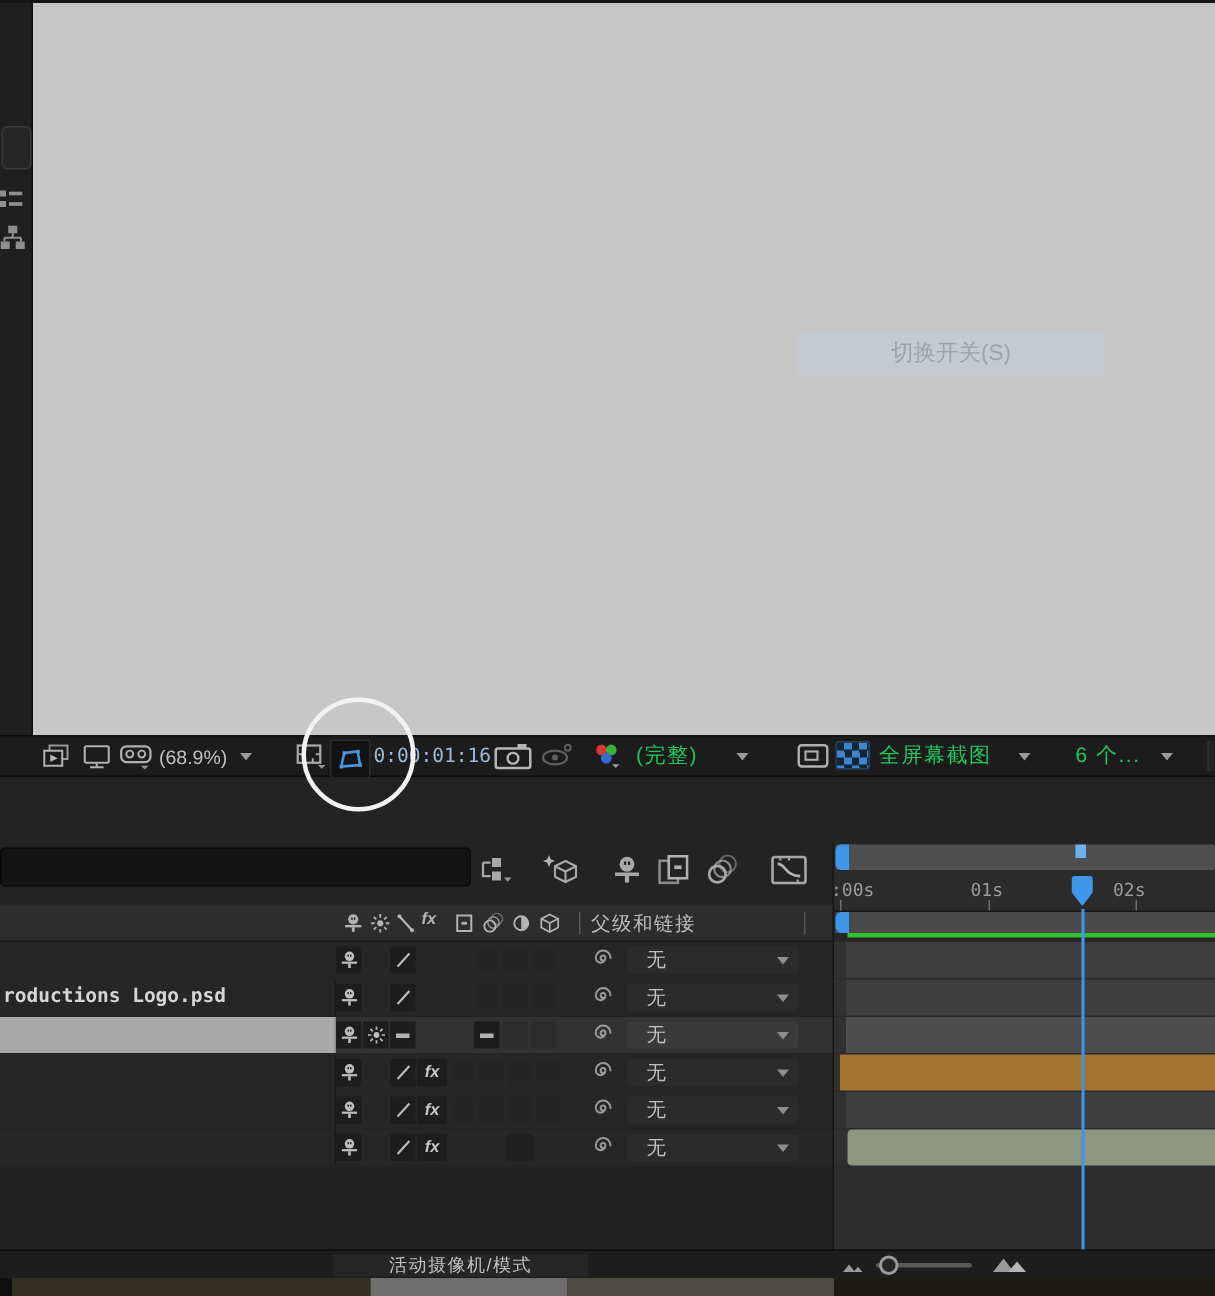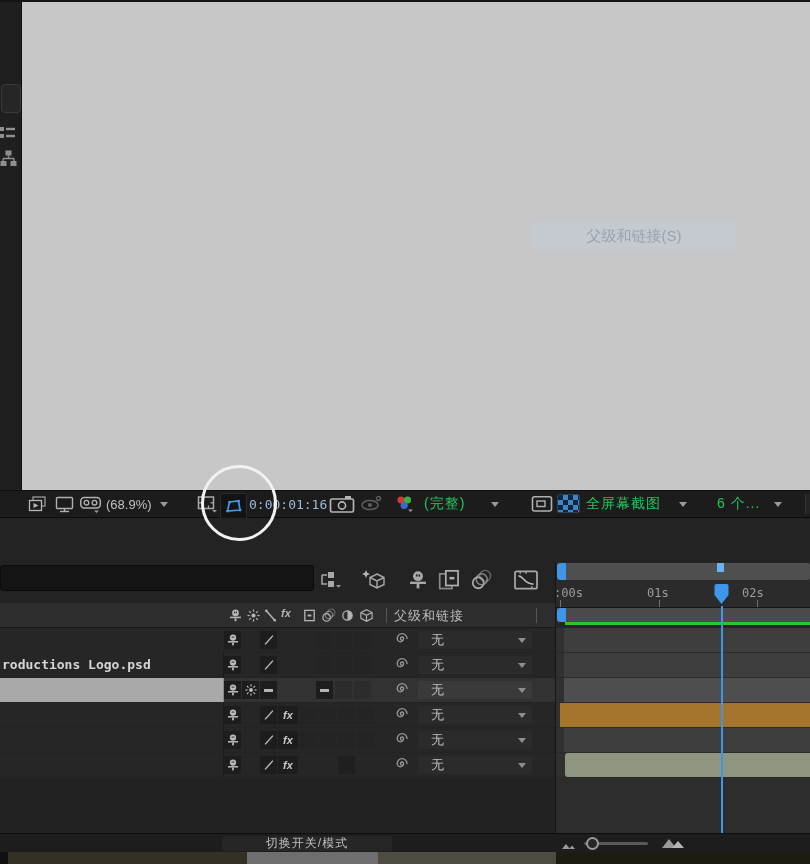--- a/index.html
+++ b/index.html
@@ -154,21 +154,21 @@
       <svg width="17" height="18" viewBox="0 0 17 18">
         <rect x="5.5" y="0.5" width="6" height="5" fill="#8f8f8f"></rect>
         <path d="M8.5 5.5 V8.5 M3 8.5 H14 M3 8.5 V11 M14 8.5 V11" stroke="#8f8f8f" stroke-width="1.4" fill="none"></path>
         <rect x="0.5" y="11" width="6" height="5" fill="#8f8f8f"></rect>
         <rect x="10.5" y="11" width="6" height="5" fill="#8f8f8f"></rect>
       </svg>
     </div>
   </div>
 
   <div class="abs" id="canvas">
-    <div class="abs" id="tooltip">父级和链接(S)</div>
+    <div class="abs" id="tooltip">切换开关(S)</div>
   </div>
 
   <div class="abs" id="vtoolbar">
     <span class="vt" style="left:28px">
       <svg width="19" height="17" viewBox="0 0 19 17">
         <rect x="5" y="1" width="12" height="9" fill="none" stroke="#9a9a9a" stroke-width="1.3"></rect>
         <rect x="1.5" y="4.5" width="12" height="10" fill="#1c1c1c" stroke="#b5b5b5" stroke-width="1.3"></rect>
         <path d="M5.5 7 L10.5 9.5 L5.5 12 Z" fill="#b5b5b5"></path>
       </svg>
     </span>
@@ -528,21 +528,21 @@
           <div class="tbar" style="left: 9px; border-radius: 3px 0px 0px 3px; background: rgb(142, 150, 129);"></div>
         </div>
     </div>
 
     <div class="abs" id="lempty"></div>
     <div class="abs" id="rempty"></div>
     <div class="abs" id="vdiv"></div>
     <div class="abs" id="pline" style="background: rgb(63, 150, 232);"></div>
 
     <div class="abs" id="bbar">
-      <div id="togglebtn">切换开关/模式</div>
+      <div id="togglebtn">活动摄像机/模式</div>
       <span class="mtn" style="left:560px">
         <svg width="18" height="12" viewBox="0 0 18 12">
           <path d="M2 10 L6 5 L10 10 Z" fill="#9a9a9a"></path>
             <path d="M9 10 L12 6.5 L15 10 Z" fill="#9a9a9a"></path>
         </svg>
       </span>
       <div id="zoomslider">
         <div id="zoomhandle"></div>
       </div>
       <span class="mtn" style="left:660px;top:1px">

